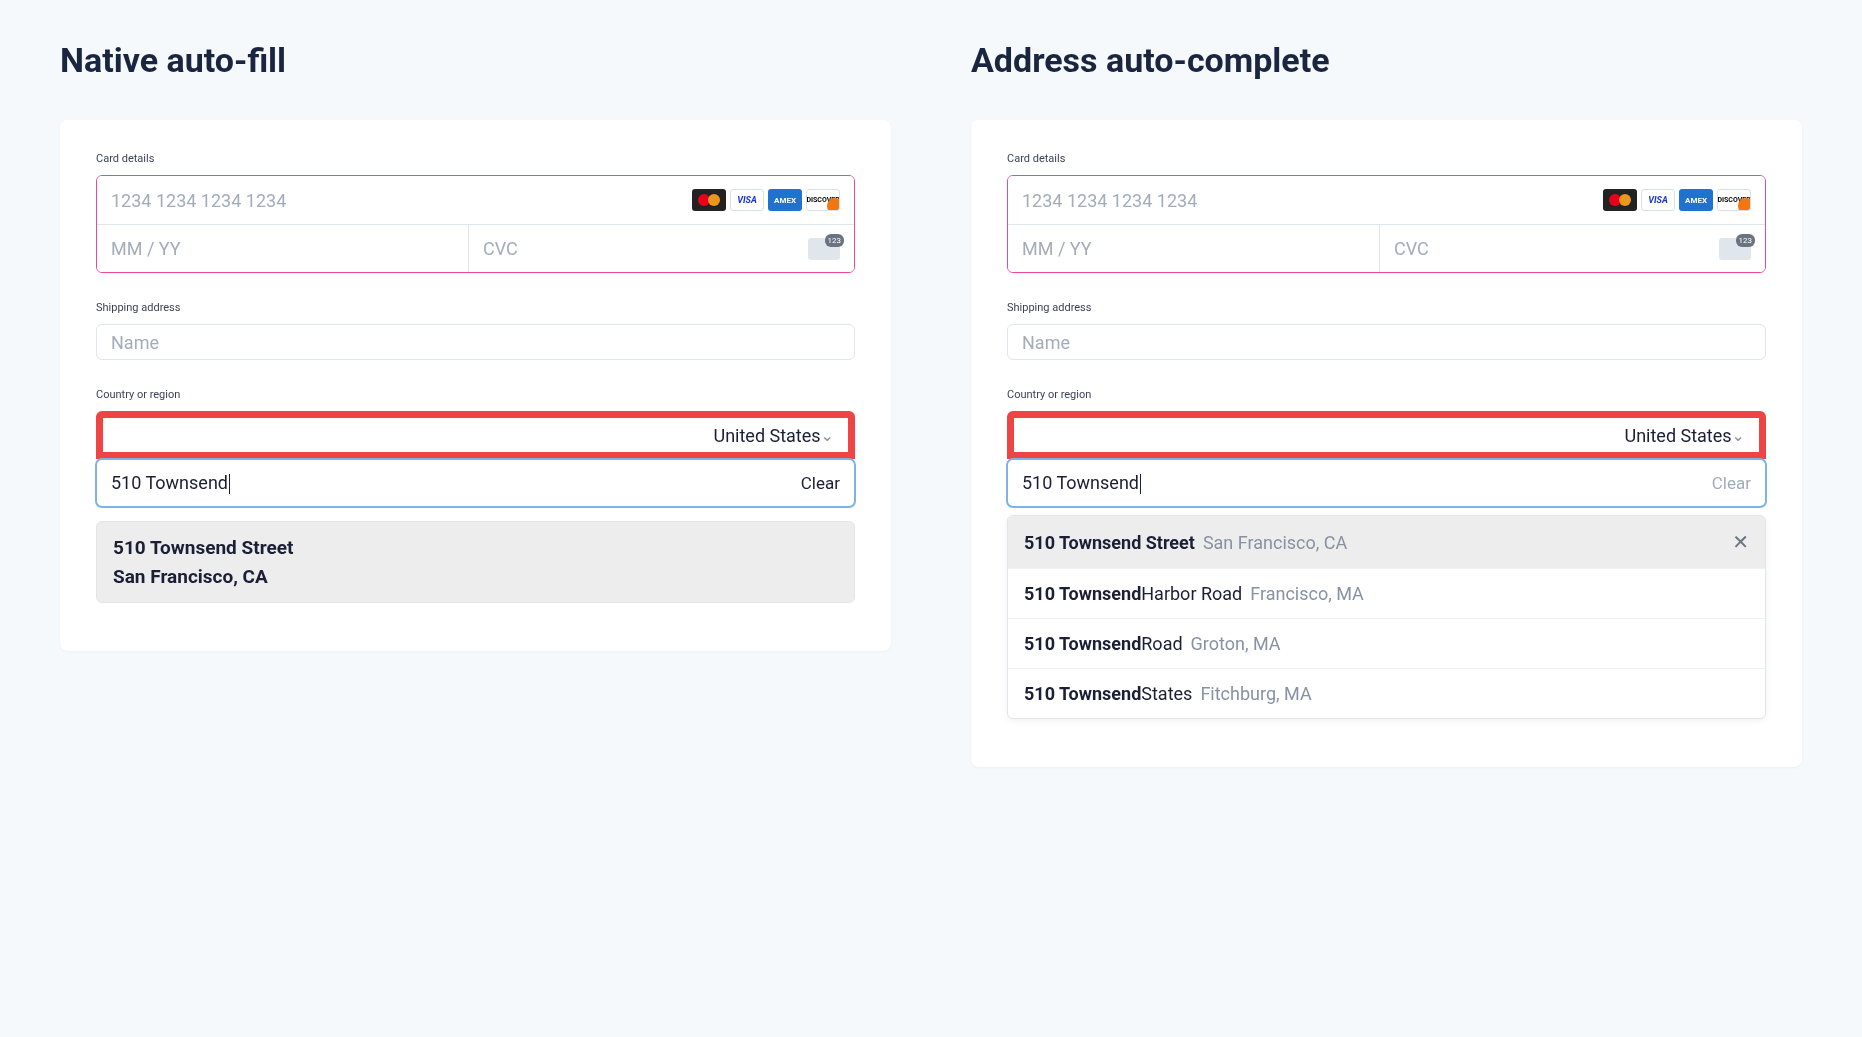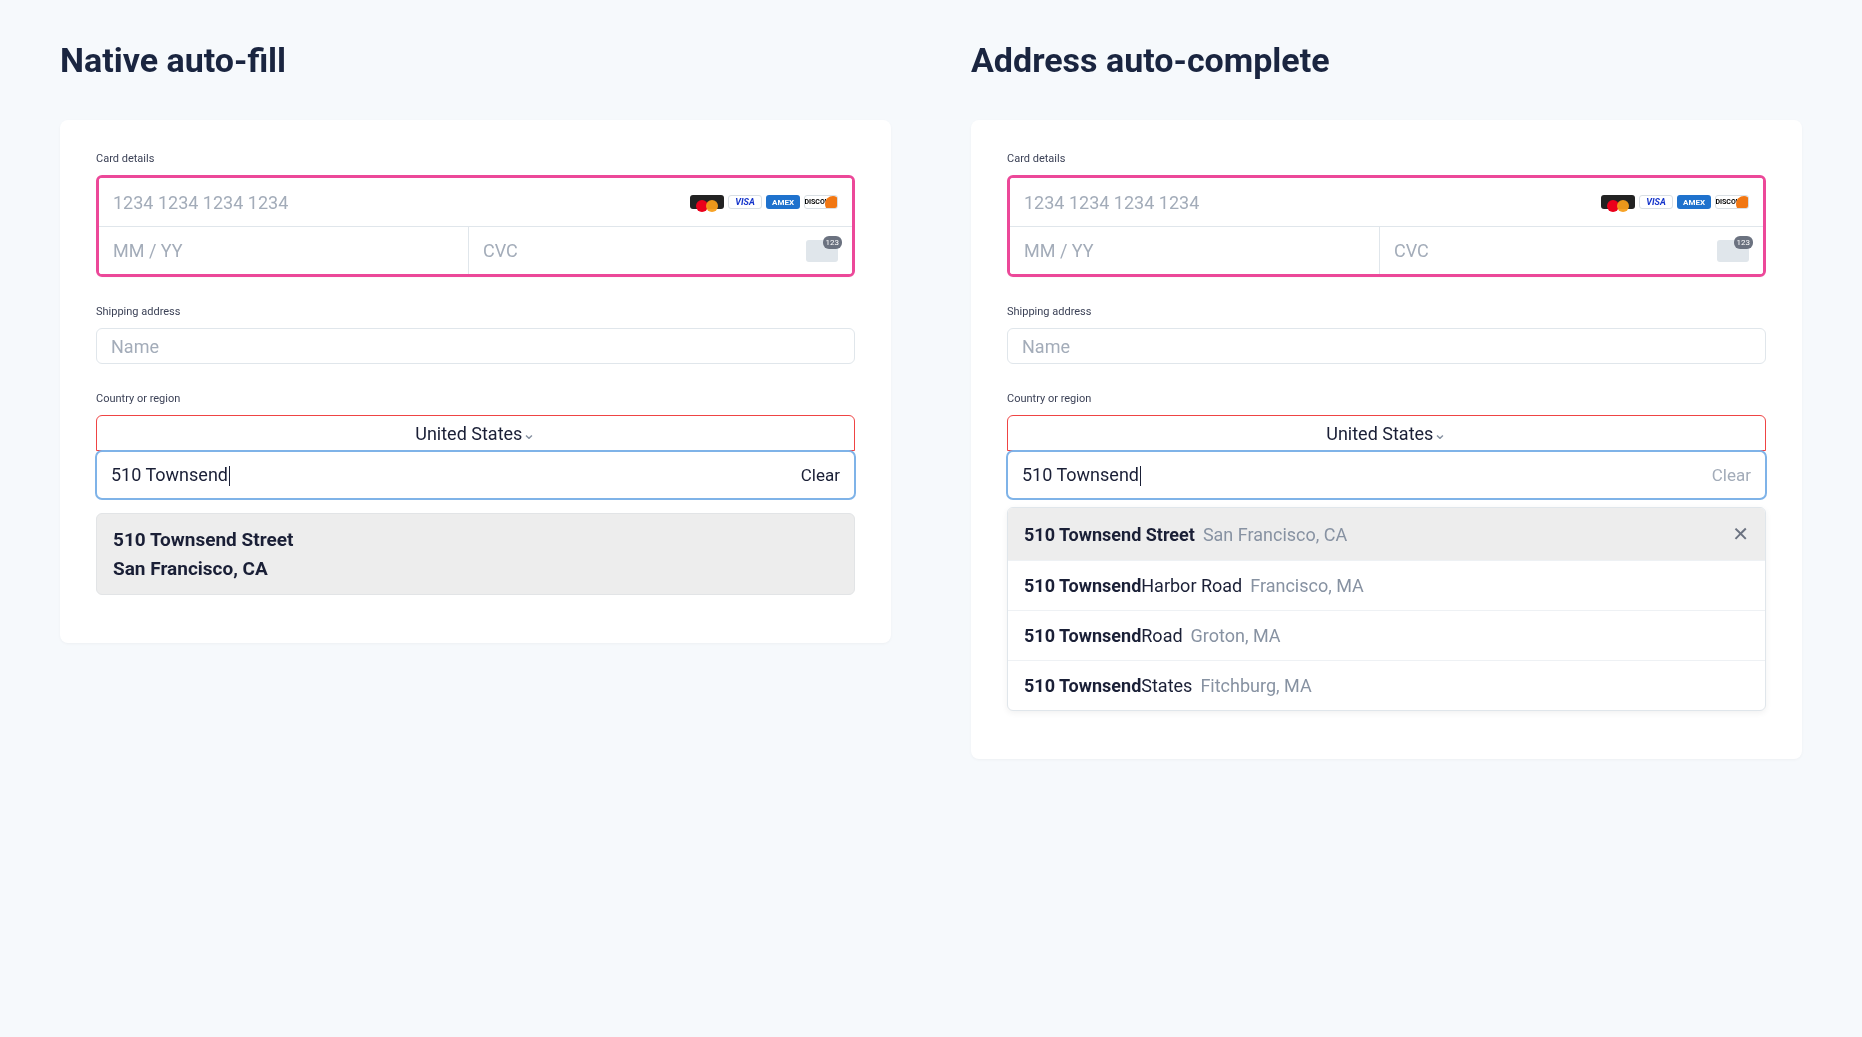--- a/index.html
+++ b/index.html
@@ -26,40 +26,40 @@
   padding: 32px 36px 48px;
   box-shadow: 0 1px 3px rgba(0,0,0,0.04);
 }
 .label {
   font-size: 11px;
   color: #3c4257;
   margin-bottom: 10px;
   display: block;
 }
 .input-group {
-  border: 3px solid #ec4899;
+  border: 1px solid #ec4899;
   border-radius: 6px;
   overflow: hidden;
   box-shadow: 0 1px 1px rgba(0,0,0,0.02);
 }
 .input-row {
   display: flex;
   align-items: center;
   height: 48px;
   padding: 0 14px;
   background: #fff;
 }
 .input-row + .input-row { border-top: 1px solid #e0e6eb; }
 .input-row.split > div:first-child { flex: 1; border-right: 1px solid #e0e6eb; height: 100%; display:flex; align-items:center; padding-right: 0; margin-right: 0; }
 .input-row.split { padding: 0; }
 .input-row.split > div { padding: 0 14px; height:100%; display:flex; align-items:center; }
 .input-row.split > div:last-child { flex: 1; justify-content: space-between; }
 .ph { color: #a3acb9; font-size: 18px; }
 .brands { display: flex; gap: 4px; margin-left: auto; }
-.brand { width: 34px; height: 14px; border-radius: 3px; display:flex; align-items:center; justify-content:center; font-size:8px; font-weight:700; color:#fff; position:relative; }
+.brand { width: 34px; height: 22px; border-radius: 3px; display:flex; align-items:center; justify-content:center; font-size:8px; font-weight:700; color:#fff; position:relative; }
 .mc { background:#222; }
 .mc::before, .mc::after { content:""; width:12px; height:12px; border-radius:50%; position:absolute; top:5px; }
 .mc::before { background:#eb001b; left:6px; }
 .mc::after { background:#f79e1b; right:6px; opacity:0.95; }
 .visa { background:#fff; border:1px solid #d9dfe4; color:#1434cb; font-size:9px; font-style:italic; }
 .amex { background:#1f72cd; }
 .disc { background:#fff; border:1px solid #d9dfe4; color:#000; font-size:7px; overflow:hidden; }
 .disc::after { content:""; position:absolute; right:-4px; bottom:-4px; width:16px; height:16px; background:#f27712; border-radius:50%; }
 .cvc-icon { width:32px; height:22px; background:#e0e6eb; border-radius:3px; position:relative; }
 .cvc-icon::after { content:"123"; position:absolute; right:-4px; top:-4px; background:#6b7280; color:#fff; font-size:8px; padding:2px 3px; border-radius:6px; }
@@ -76,21 +76,21 @@
   display:flex; align-items:center; justify-content:space-between;
   background:#fff; border-radius:0 0 6px 6px;
 }
 .addr-input.focused {
   outline: 2px solid #7fb3e8; outline-offset:-1px; border-radius:6px; border:1px solid transparent;
 }
 .addr-input .typed { color:#1a1f36; font-size:18px; position:relative; }
 .cursor { display:inline-block; width:1px; height:20px; background:#1a1f36; vertical-align:middle; margin-left:1px; }
 .clear { color:#1a1f36; font-size:17px; cursor:pointer; }
 .clear.muted { color:#a3acb9; }
-.country-group { border:1px solid #ef4444; border-radius:6px 6px 0 0; height:36px; padding:0 14px; display:flex; align-items:center; justify-content:center; background:#fff; }
+.country-group { border:7px solid #ef4444; border-radius:6px 6px 0 0; height:48px; padding:0 14px; display:flex; align-items:center; justify-content:flex-end; background:#fff; }
 
 .native-sugg {
   margin-top:14px; background:#ededed; border:1px solid #e2e4e6; border-radius:6px;
   padding:14px 16px;
 }
 .native-sugg .l1 { font-weight:700; font-size:19px; color:#1a1f36; }
 .native-sugg .l2 { font-weight:700; font-size:19px; color:#1a1f36; margin-top:6px; }
 
 .ac-list { margin-top:8px; border:1px solid #e0e6eb; border-radius:6px; overflow:hidden; background:#fff; box-shadow:0 2px 6px rgba(0,0,0,0.06); }
 .ac-item { padding:14px 16px; display:flex; align-items:center; border-top:1px solid #eef1f4; font-size:18px; }

